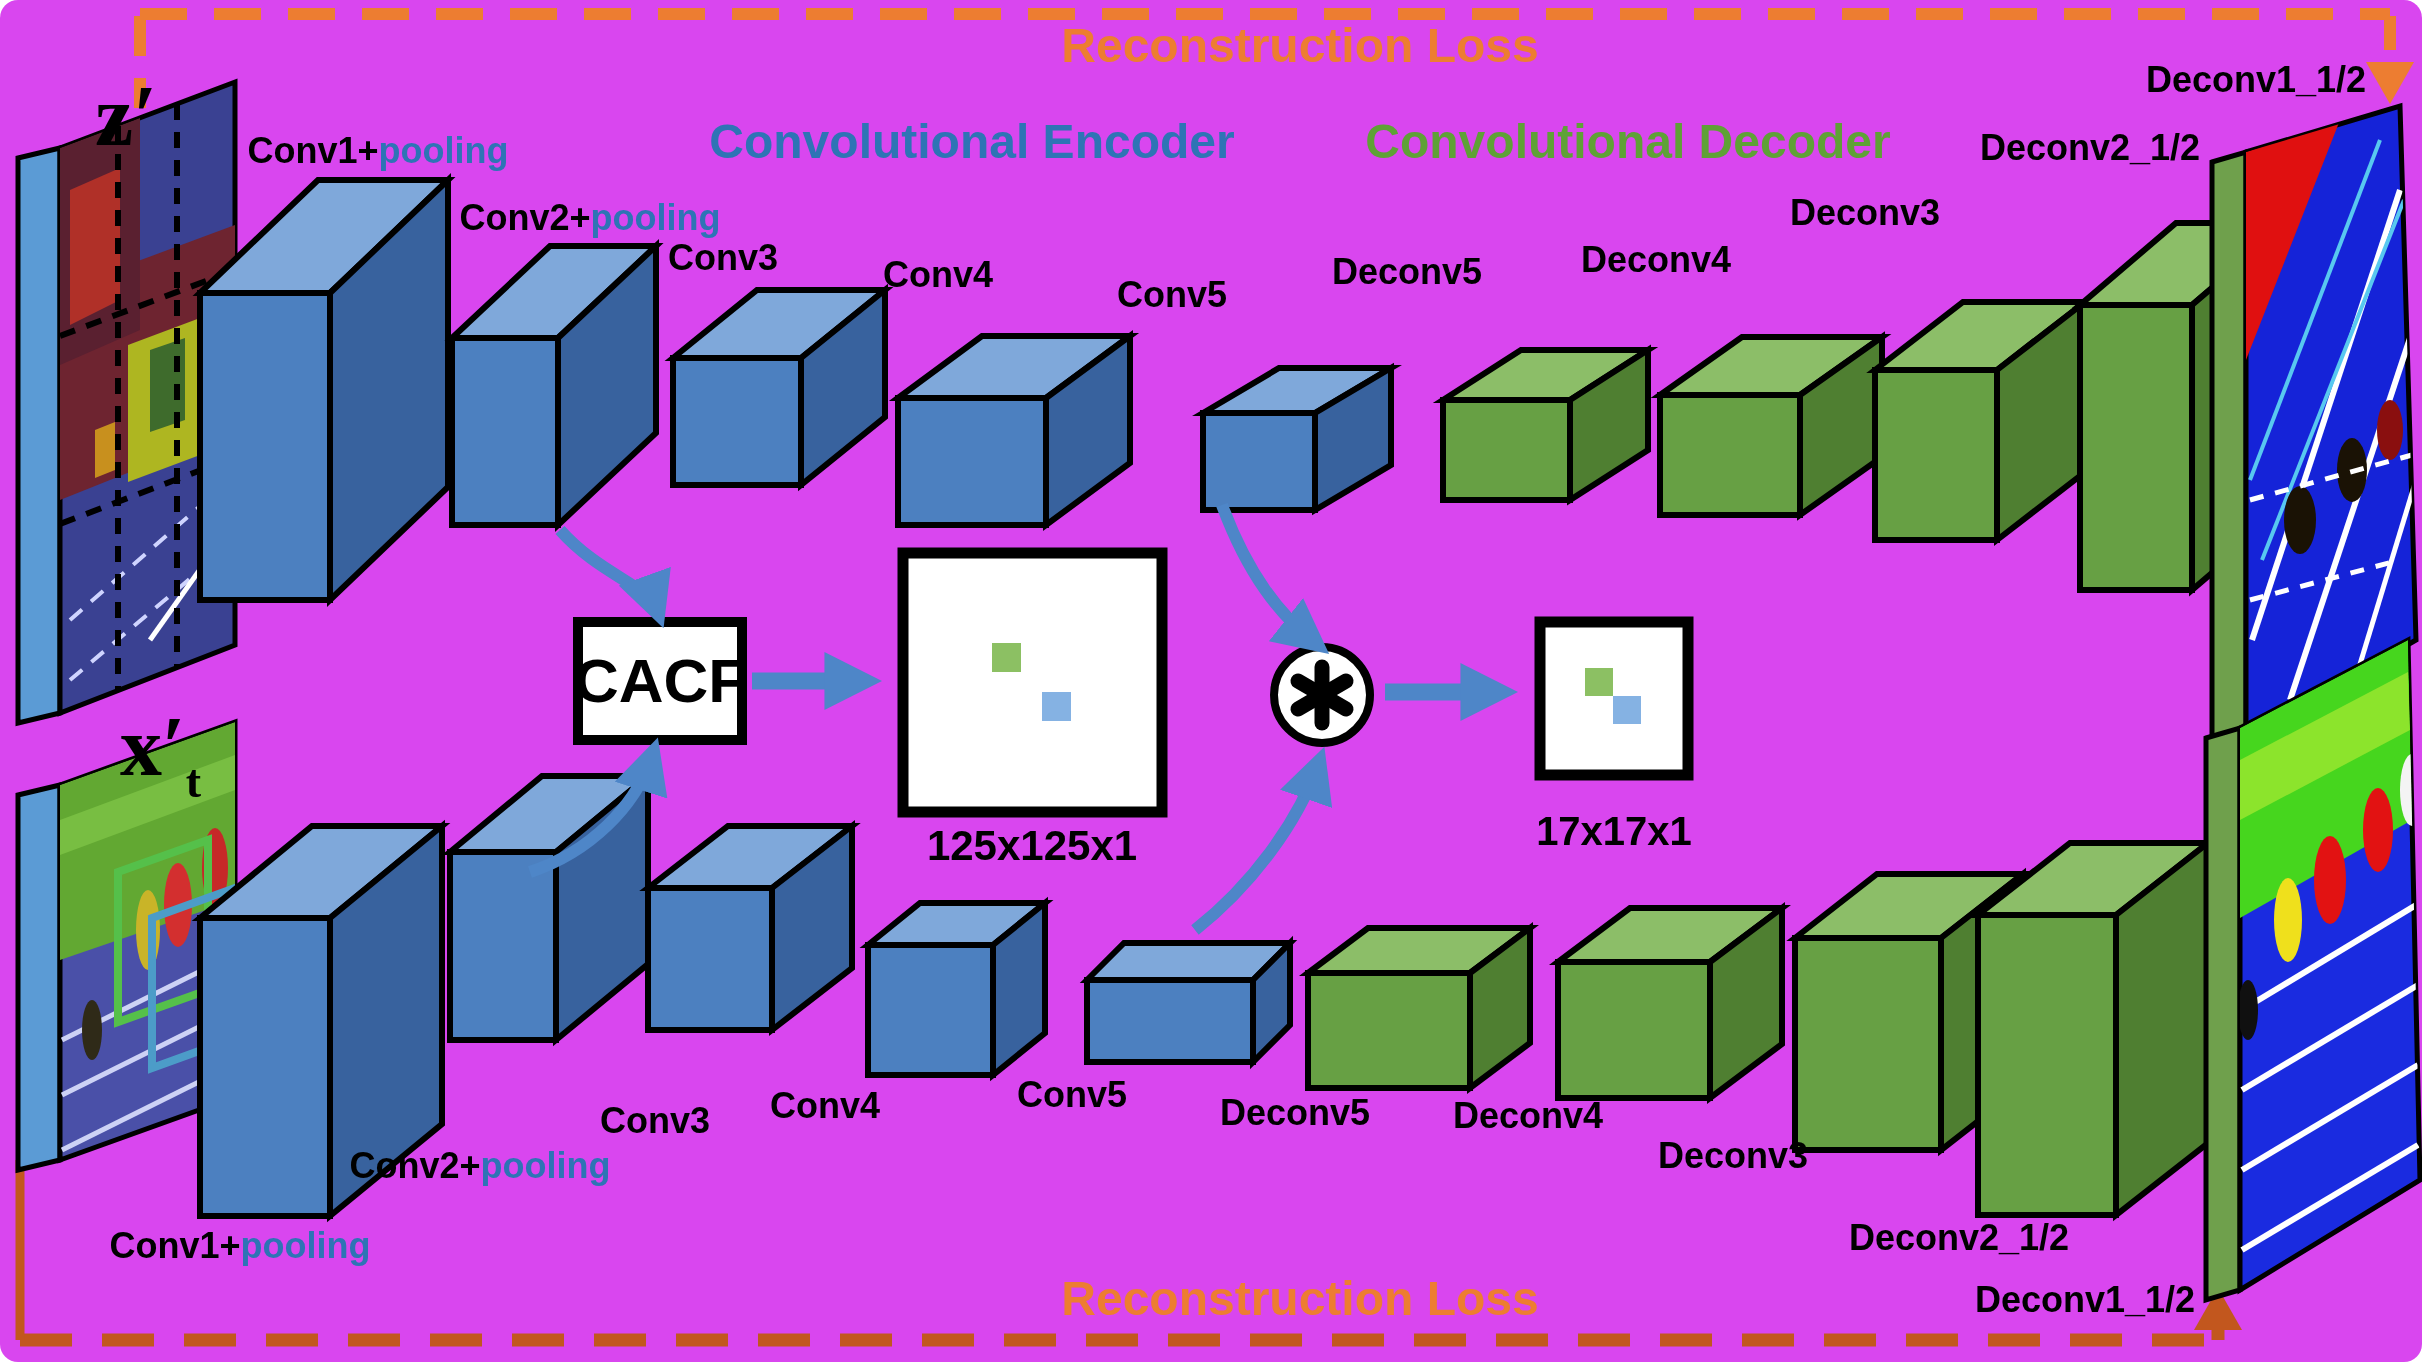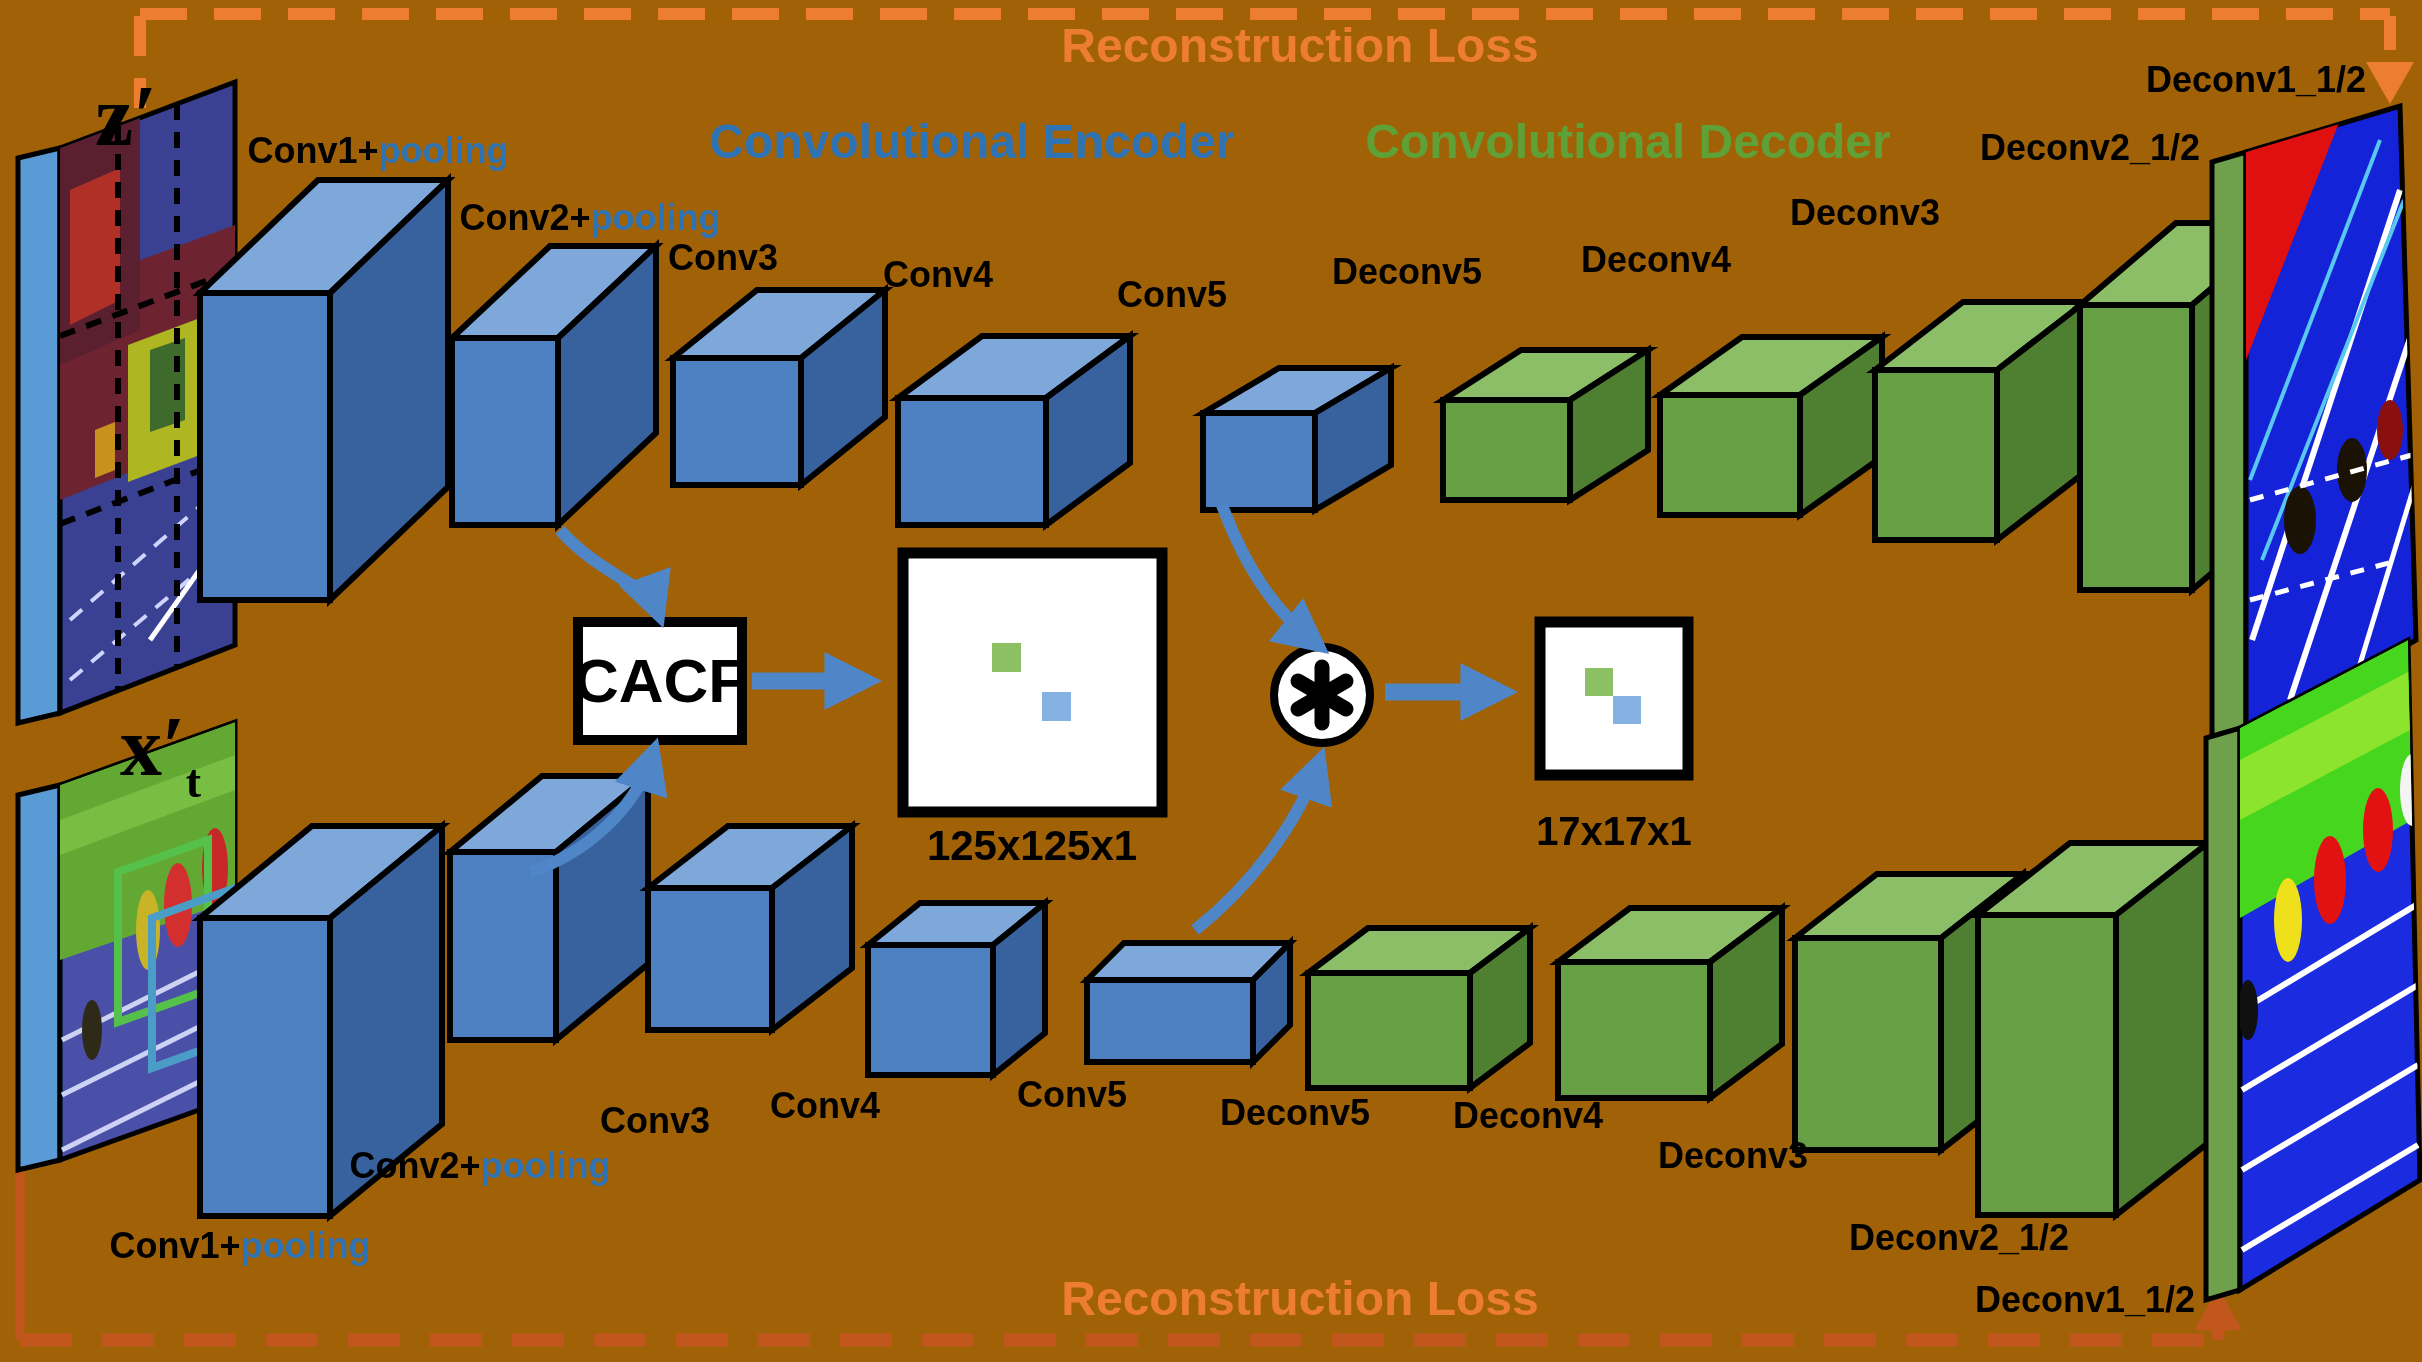--- a/index.html
+++ b/index.html
@@ -1,16 +1,16 @@
 <!DOCTYPE html>
 <html><head>
 <meta charset="utf-8">
 <style>
   html,body{margin:0;padding:0;background:#ffffff;}
-  .stage{width:2422px;height:1362px;position:relative;background:#a16207;overflow:hidden;}
+  .stage{width:2422px;height:1362px;position:relative;background:#d946ef;overflow:hidden;border-radius:18px;}
   svg{display:block;}
   text{font-family:"Liberation Sans","DejaVu Sans",sans-serif;}
   .serif{font-family:"Liberation Serif","DejaVu Serif",serif;}
 </style>
 </head>
 <body>
 
 <div class="stage">
 <svg width="2422" height="1362" viewBox="0 0 2422 1362" xmlns="http://www.w3.org/2000/svg">
   <defs>

